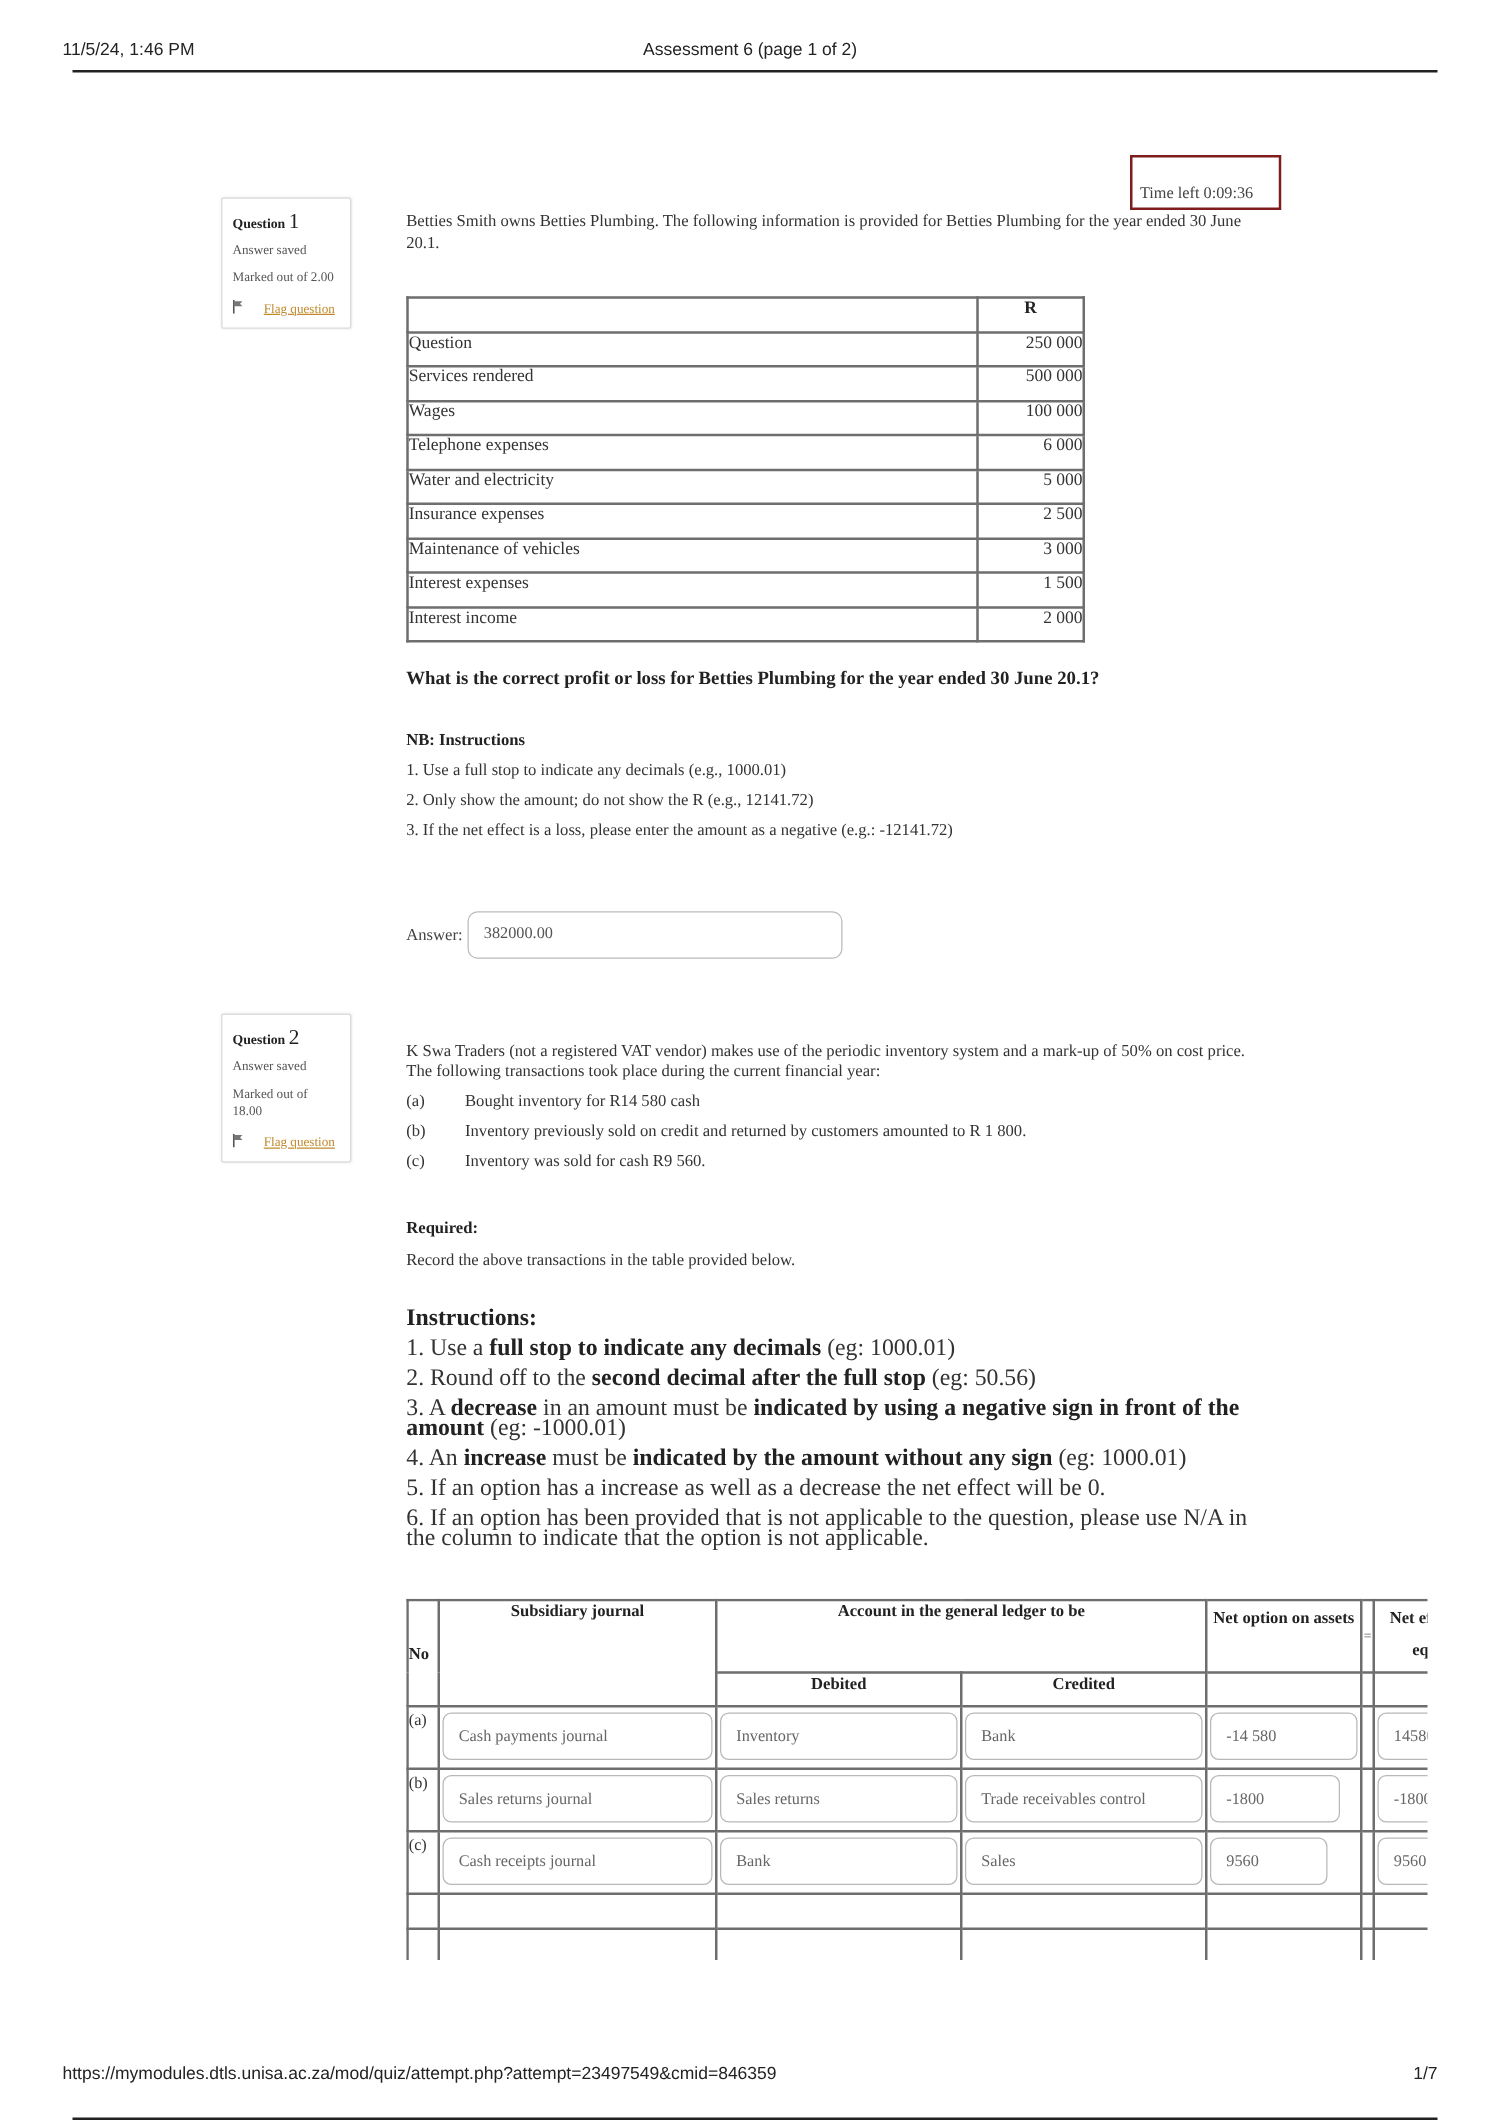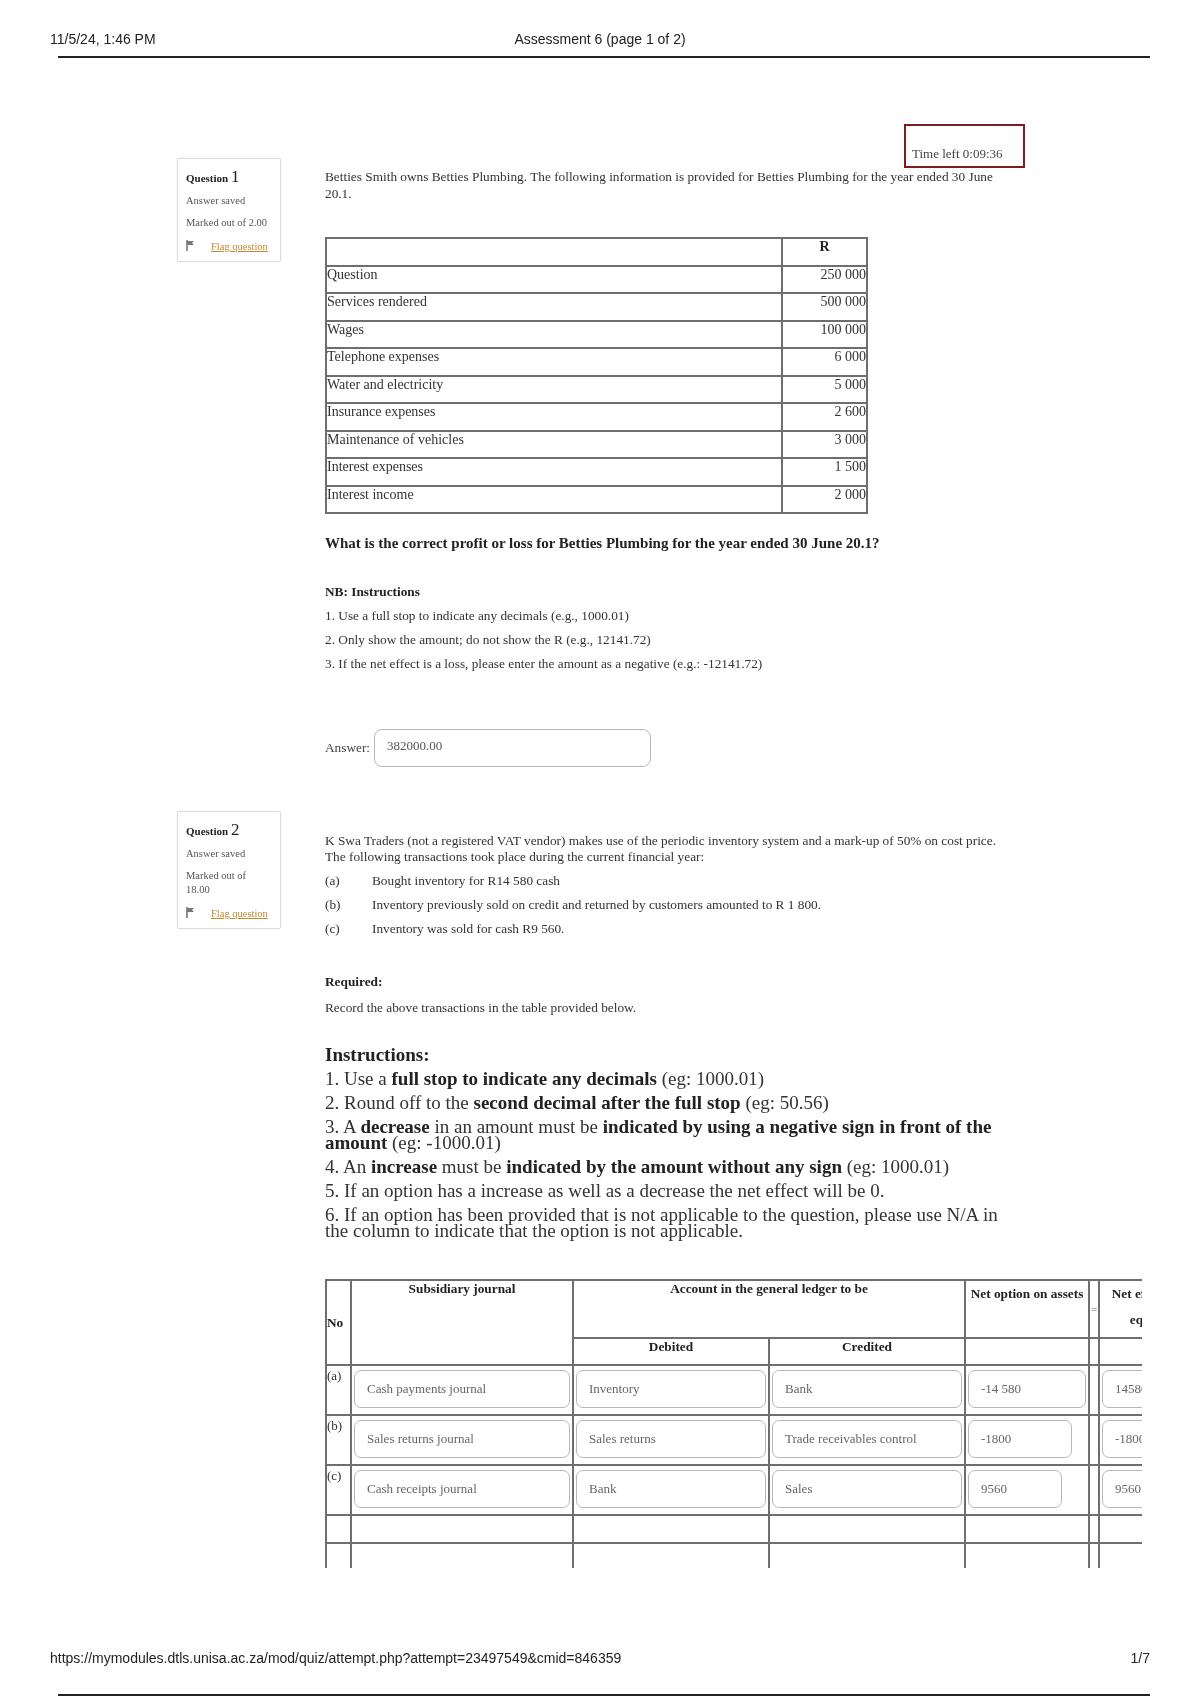--- a/index.html
+++ b/index.html
@@ -34,21 +34,21 @@
   table.info td.lbl { padding-left: 0; }
   table.info td.amt { text-align: right; width: 85px; }
 
   .bold-q { position: absolute; left: 325px; top: 535px; font-size: 15px; font-weight: bold; color: #222; }
 
   .nb { position: absolute; left: 325px; top: 584px; font-size: 13.3px; color: #333; }
   .nb .h { font-weight: bold; color: #222; margin-bottom: 8px; }
   .nb .line { margin-bottom: 8px; }
 
   .answer { position: absolute; left: 325px; top: 729px; display: flex; align-items: center; font-size: 13.3px; color: #444; }
-  .answer .box { margin-left: 4px; width: 277px; height: 38px; border: 1.5px solid #bbb; border-radius: 8px; padding: 8px 12px; font-size: 13px; color: #555; font-family: "Liberation Serif", serif; }
+  .answer .box { margin-left: 4px; width: 300px; height: 38px; border: 1.5px solid #bbb; border-radius: 8px; padding: 8px 12px; font-size: 13px; color: #555; font-family: "Liberation Serif", serif; }
 
   .q2text { position: absolute; left: 325px; top: 833px; width: 690px; font-size: 13.3px; color: #333; line-height: 16px; }
   .q2text .tx { display: flex; margin-top: 8px; }
   .q2text .tx .lab { width: 47px; }
 
   .req { position: absolute; left: 325px; top: 974px; font-size: 13.3px; color: #333; }
   .req .h { font-weight: bold; color: #222; margin-bottom: 10px; }
 
   .instr { position: absolute; left: 325px; top: 1047px; width: 690px; font-size: 19px; color: #333; line-height: 16px; }
   .instr .h { font-weight: bold; color: #222; margin-bottom: 8px; }
@@ -119,21 +119,21 @@
   <tr>
         <td class="lbl">Telephone expenses</td>
         <td class="amt">6 000</td>
       </tr>
   <tr>
         <td class="lbl">Water and electricity</td>
         <td class="amt">5 000</td>
       </tr>
   <tr>
         <td class="lbl">Insurance expenses</td>
-        <td class="amt">2 600</td>
+        <td class="amt">2 500</td>
       </tr>
   <tr>
         <td class="lbl">Maintenance of vehicles</td>
         <td class="amt">3 000</td>
       </tr>
   <tr>
         <td class="lbl">Interest expenses</td>
         <td class="amt">1 500</td>
       </tr>
   <tr>

